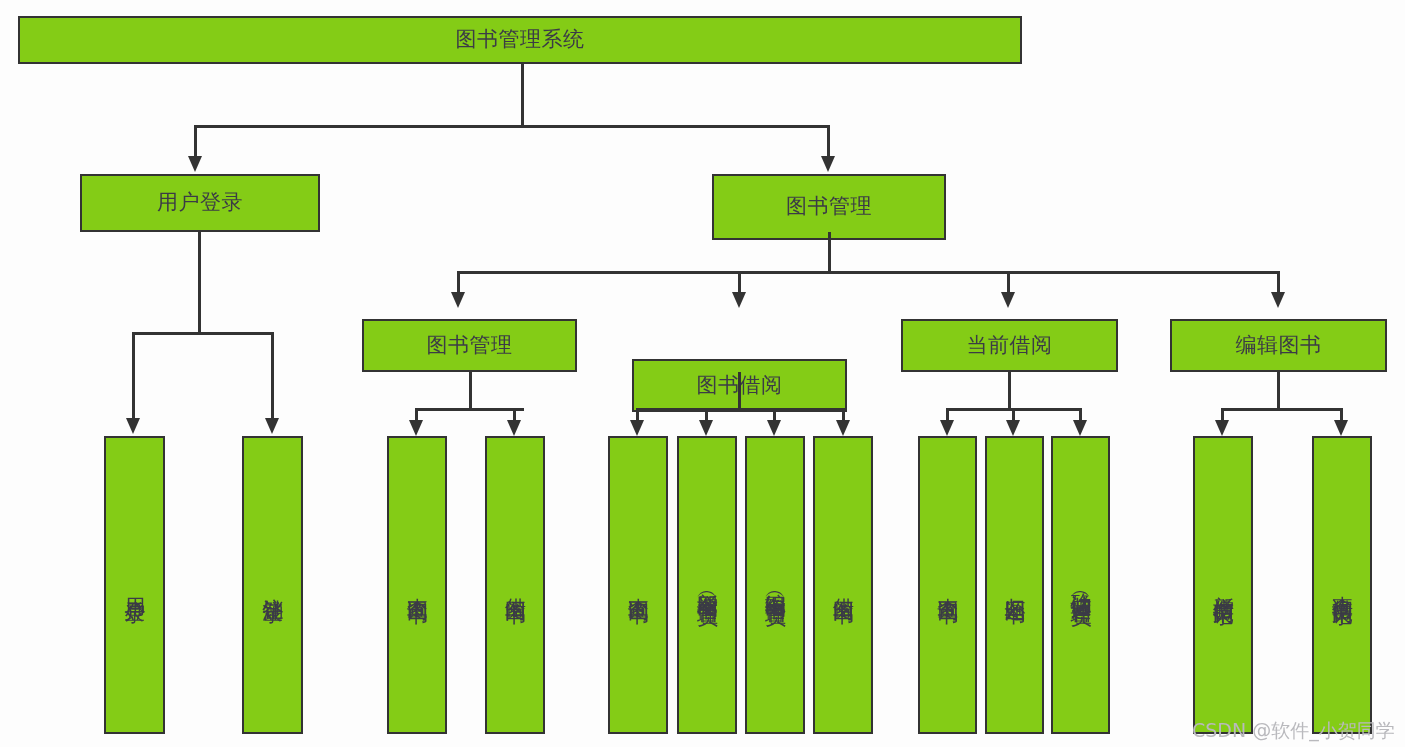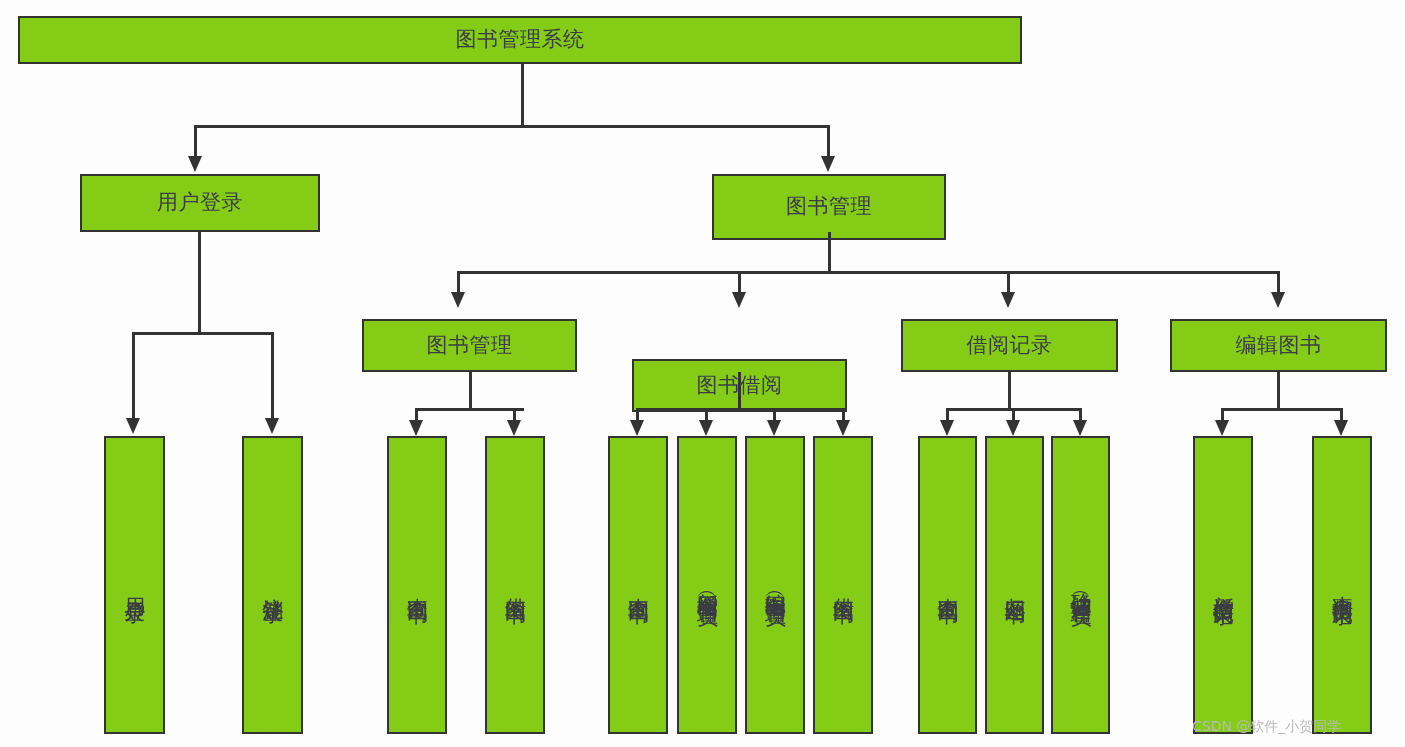--- a/index.html
+++ b/index.html
@@ -59,21 +59,21 @@
     position: absolute;
     width: 0;
     height: 0;
     border-left: 7px solid transparent;
     border-right: 7px solid transparent;
     border-top: 16px solid #333333;
   }
   .watermark {
     position: absolute;
     color: #b9b9bd;
-    font-size: 14px;
+    font-size: 19px;
     white-space: nowrap;
     font-family: "DejaVu Sans", "Liberation Sans", sans-serif;
   }
 </style>
 </head>
 <body>
 
 <div id="canvas">
 
   <div class="node horiz" style="left:18px; top:16px; width:1004px; height:48px;">
@@ -116,21 +116,21 @@
   <div class="conn v" style="left:1277px; top:271px; width:2.5px; height:23px;"></div>
   <div class="arrow" style="left:1271px; top:292px;"></div>
 
   <div class="node horiz" style="left:362px; top:319px; width:215px; height:53px;">
     <span class="node-label">图书管理</span>
   </div>
   <div class="node horiz" style="left:632px; top:319px; width:215px; height:53px;margin-top:40px;">
     <span class="node-label">图书借阅</span>
   </div>
   <div class="node horiz" style="left:901px; top:319px; width:217px; height:53px;">
-    <span class="node-label">借阅记录</span>
+    <span class="node-label">当前借阅</span>
   </div>
   <div class="node horiz" style="left:1170px; top:319px; width:217px; height:53px;">
     <span class="node-label">编辑图书</span>
   </div>
 
   <div class="conn v" style="left:469px; top:372px; width:2.5px; height:38px;"></div>
   <div class="conn h" style="left:416px; top:408px; width:108px; height:2.5px;"></div>
   <div class="conn v" style="left:415px; top:408px; width:2.5px; height:14px;"></div>
   <div class="arrow" style="left:409px; top:420px;"></div>
   <div class="conn v" style="left:513px; top:408px; width:2.5px; height:14px;"></div>

